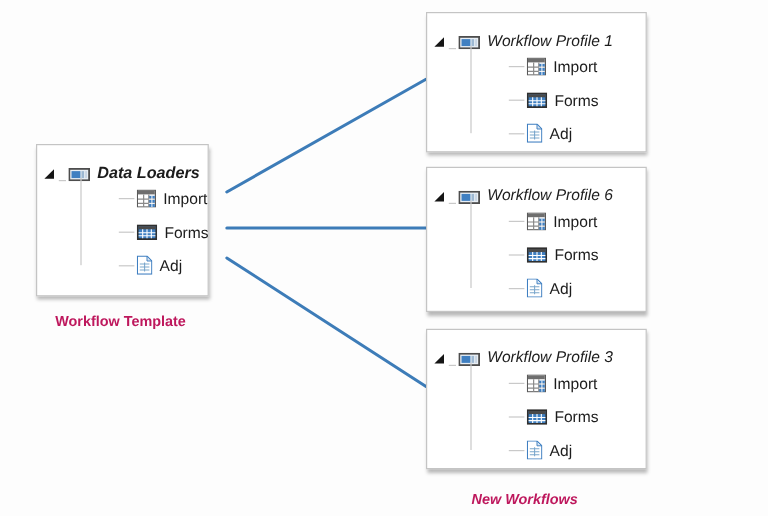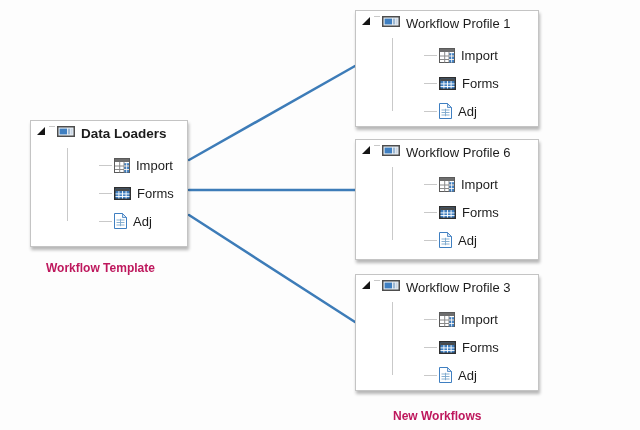--- a/index.html
+++ b/index.html
@@ -10,26 +10,26 @@
   }
   .connectors { position:absolute; left:0; top:0; width:640px; height:430px; pointer-events:none; }
 
   .tree-box {
     position:absolute; box-sizing:border-box;
     background:#ffffff;
     border:1px solid #c4c4c4;
     box-shadow:1px 3px 3px rgba(0,0,0,0.28);
     padding:5px 6px 8px 5px;
   }
-  .template-box  { left:30px;  top:120px; width:158px; height:127px; }
+  .template-box  { left:30px;  top:120px; width:144px; height:127px; }
   .profile-box-1 { left:355px; top:10px;  width:184px; height:117px; }
   .profile-box-2 { left:355px; top:139px; width:184px; height:121px; }
   .profile-box-3 { left:355px; top:274px; width:184px; height:117px; }
 
-  .title-row { display:flex; align-items:flex-start; height:25px; }
+  .title-row { display:flex; align-items:flex-end; height:25px;font-style:italic; }
   .expander { width:11px; height:11px; flex:0 0 auto; }
   .hstub { width:6px; height:1px; background:#c9c9c9; margin:0 2px; flex:0 0 auto; }
   .panel-icon { width:18px; height:11px; margin-right:6px; flex:0 0 auto; }
   .node-label { font-size:13px; color:#1c1c1c; white-space:nowrap; }
   .template-box .title-label { font-weight:700; font-size:13.5px; }
 
   .children { position:relative; margin-left:31px;padding-left:32px; }
   .children::before {
     content:""; position:absolute; left:0; top:-3px; bottom:14px;
     width:1px; background:#c9c9c9;
@@ -38,21 +38,21 @@
   .child-row::before {
     content:""; width:13px; height:1px; background:#c9c9c9; flex:0 0 auto;
   }
   .child-row .icon { margin:0 6px 0 2px; flex:0 0 auto; }
   .import-icon { width:16px; height:15px; }
   .forms-icon  { width:17px; height:13px; }
   .adj-icon    { width:13px; height:16px; }
 
   .caption { position:absolute; font-size:12px; font-weight:700; color:#be185d; white-space:nowrap; }
   .caption-template { left:46px;  top:261px; }
-  .caption-profiles { left:393px; top:409px; }
+  .caption-profiles { left:393px; top:409px;font-style:italic; }
 </style>
 </head>
 <body>
 
 <svg width="0" height="0" style="position:absolute" aria-hidden="true">
   <defs>
     <symbol id="sym-panel" viewBox="0 0 18 11">
       <rect x="0.75" y="0.75" width="16.5" height="9.5" fill="#e8eef4" stroke="#4d4d4d" stroke-width="1.5"></rect>
       <rect x="2.6" y="2.6" width="7.4" height="5.8" fill="#3f7fc1"></rect>
       <rect x="10.9" y="2.6" width="2.2" height="5.8" fill="#9db8d2"></rect>

